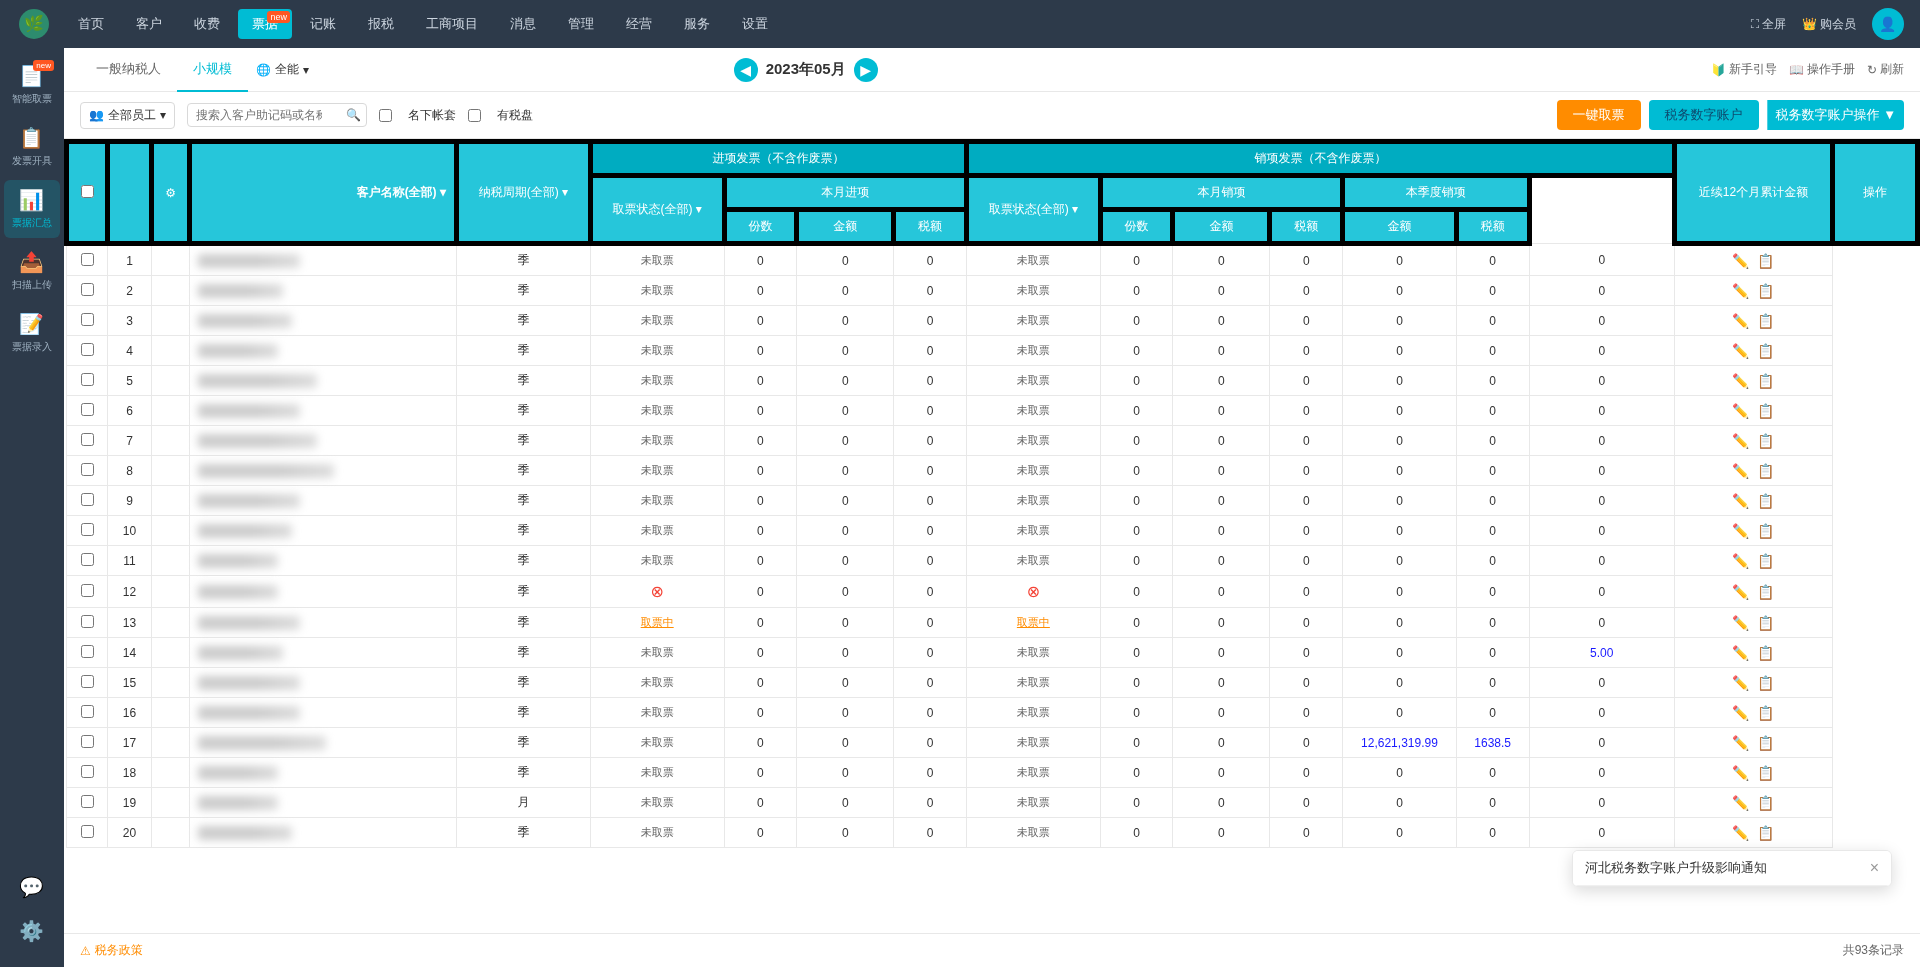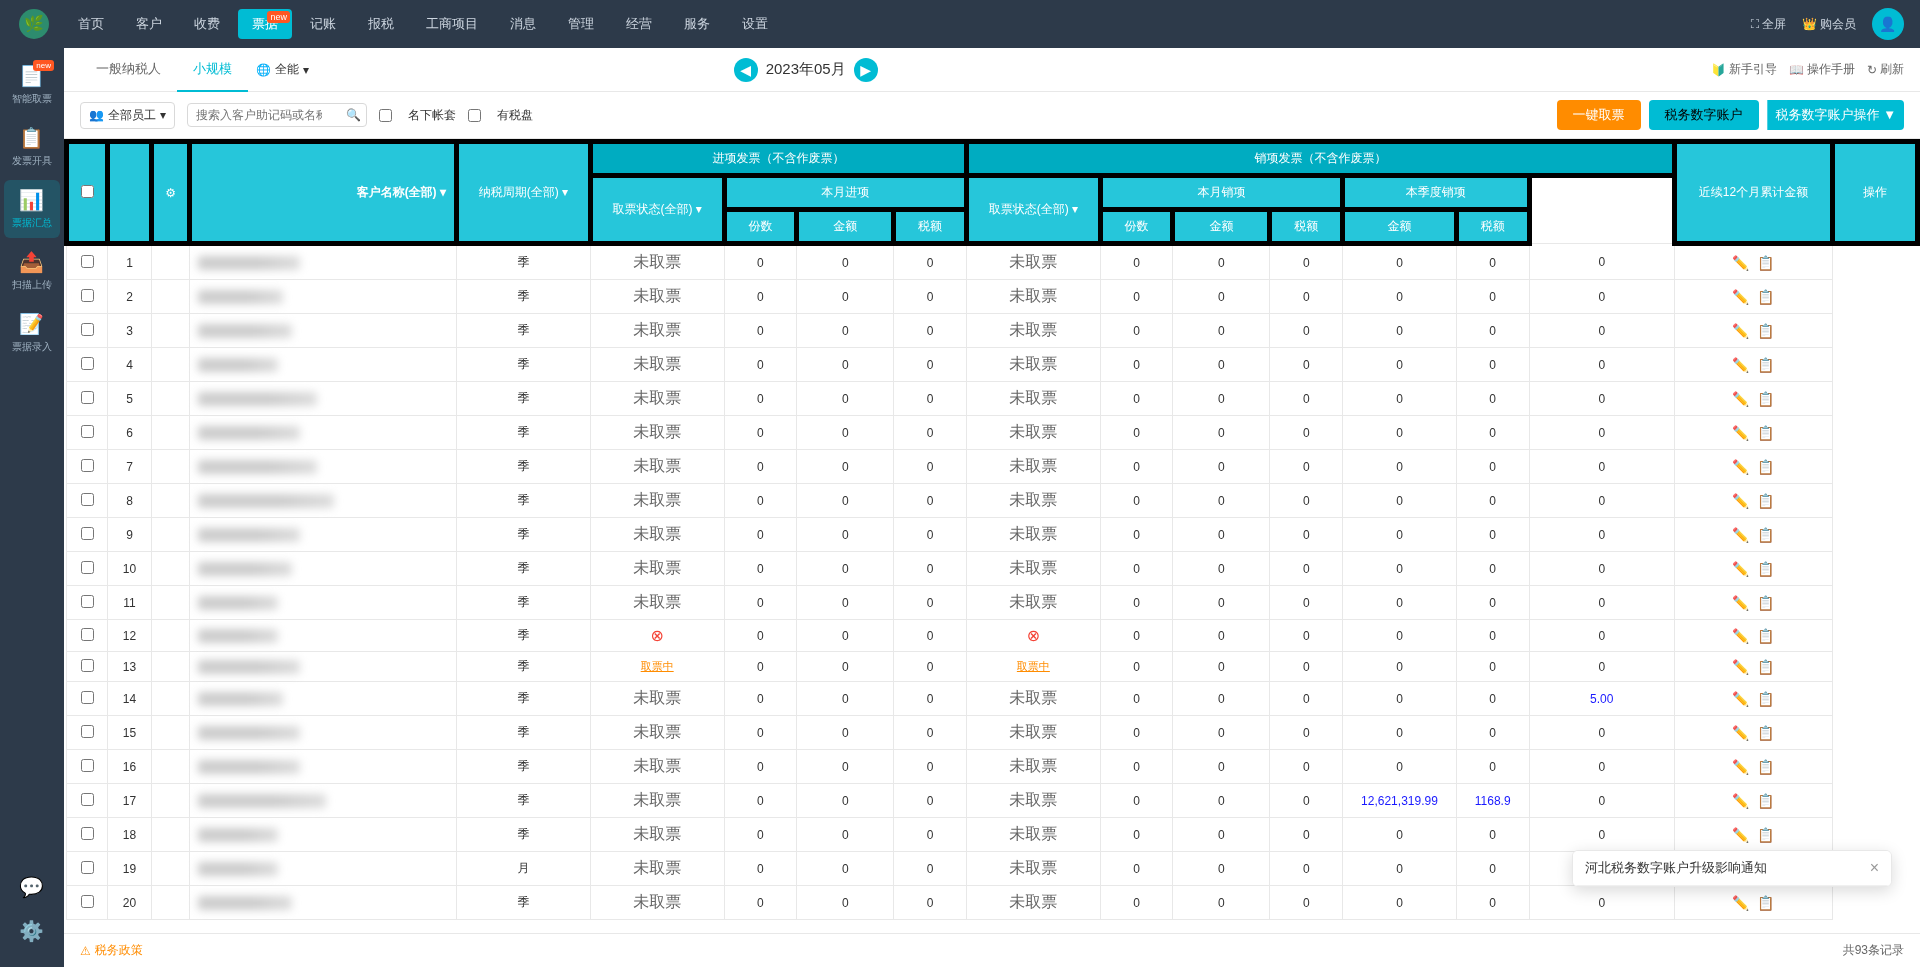--- a/index.html
+++ b/index.html
@@ -136,21 +136,21 @@
     }
     .period-btn {
       width: 24px; height: 24px;
       background: #00bcd4;
       border-radius: 50%;
       display: flex; align-items: center; justify-content: center;
       color: #fff; cursor: pointer; font-size: 14px;
     }
     .period-text {
       font-size: 15px;
-      font-weight: 400;
+      font-weight: 700;
       color: #333;
     }
     .toolbar-right {
       margin-left: auto;
       display: flex;
       align-items: center;
       gap: 12px;
       font-size: 12px;
       color: #666;
     }
@@ -215,21 +215,21 @@
       color: #fff;
       border: none;
       border-radius: 4px;
       padding: 6px 16px;
       font-size: 13px;
       cursor: pointer;
       white-space: nowrap;
     }
     .btn-secondary {
       background: #00bcd4;
-      color: #000000;
+      color: #0c4a6e;
       border: none;
       border-radius: 4px;
       padding: 6px 16px;
       font-size: 13px;
       cursor: pointer;
       white-space: nowrap;
     }
     .btn-dropdown {
       background: #00bcd4;
       color: #fff;
@@ -273,21 +273,21 @@
       padding: 6px 8px;
       text-align: center;
       border: 1px solid #e8e8e8;
       white-space: nowrap;
       color: #333;
     }
     tbody td.left { text-align: left; }
     tbody td.num { color: #333; }
     .status-badge {
       color: #666;
-      font-size: 16px;
+      font-size: 11px;
     }
     .status-error {
       color: #f44336;
       font-size: 16px;
     }
     .status-progress {
       color: #ff8c00;
       font-size: 11px;
       text-decoration: underline;
     }
@@ -932,21 +932,21 @@
     <td class="col-period">季</td>
     <td class="col-status"><span class="status-badge">未取票</span></td>
     <td class="col-count num">0</td>
     <td class="col-amount num">0</td>
     <td class="col-tax num">0</td>
     <td class="col-status"><span class="status-badge">未取票</span></td>
     <td class="col-count num">0</td>
     <td class="col-amount num">0</td>
     <td class="col-tax num">0</td>
     <td class="col-amount num"><span class="highlight-num">12,621,319.99</span></td>
-    <td class="col-tax num"><span class="highlight-num">1168.9</span></td>
+    <td class="col-tax num"><span class="highlight-num">1638.5</span></td>
     <td class="col-cumul num">0</td>
     <td class="col-action">
       <span class="action-btn">✏️</span>
       <span class="action-btn">📋</span>
     </td>
   </tr>
             <tr>
     <td class="col-checkbox"><input type="checkbox" style=""></td>
     <td class="col-num">18</td>
     <td class="col-settings"></td>

